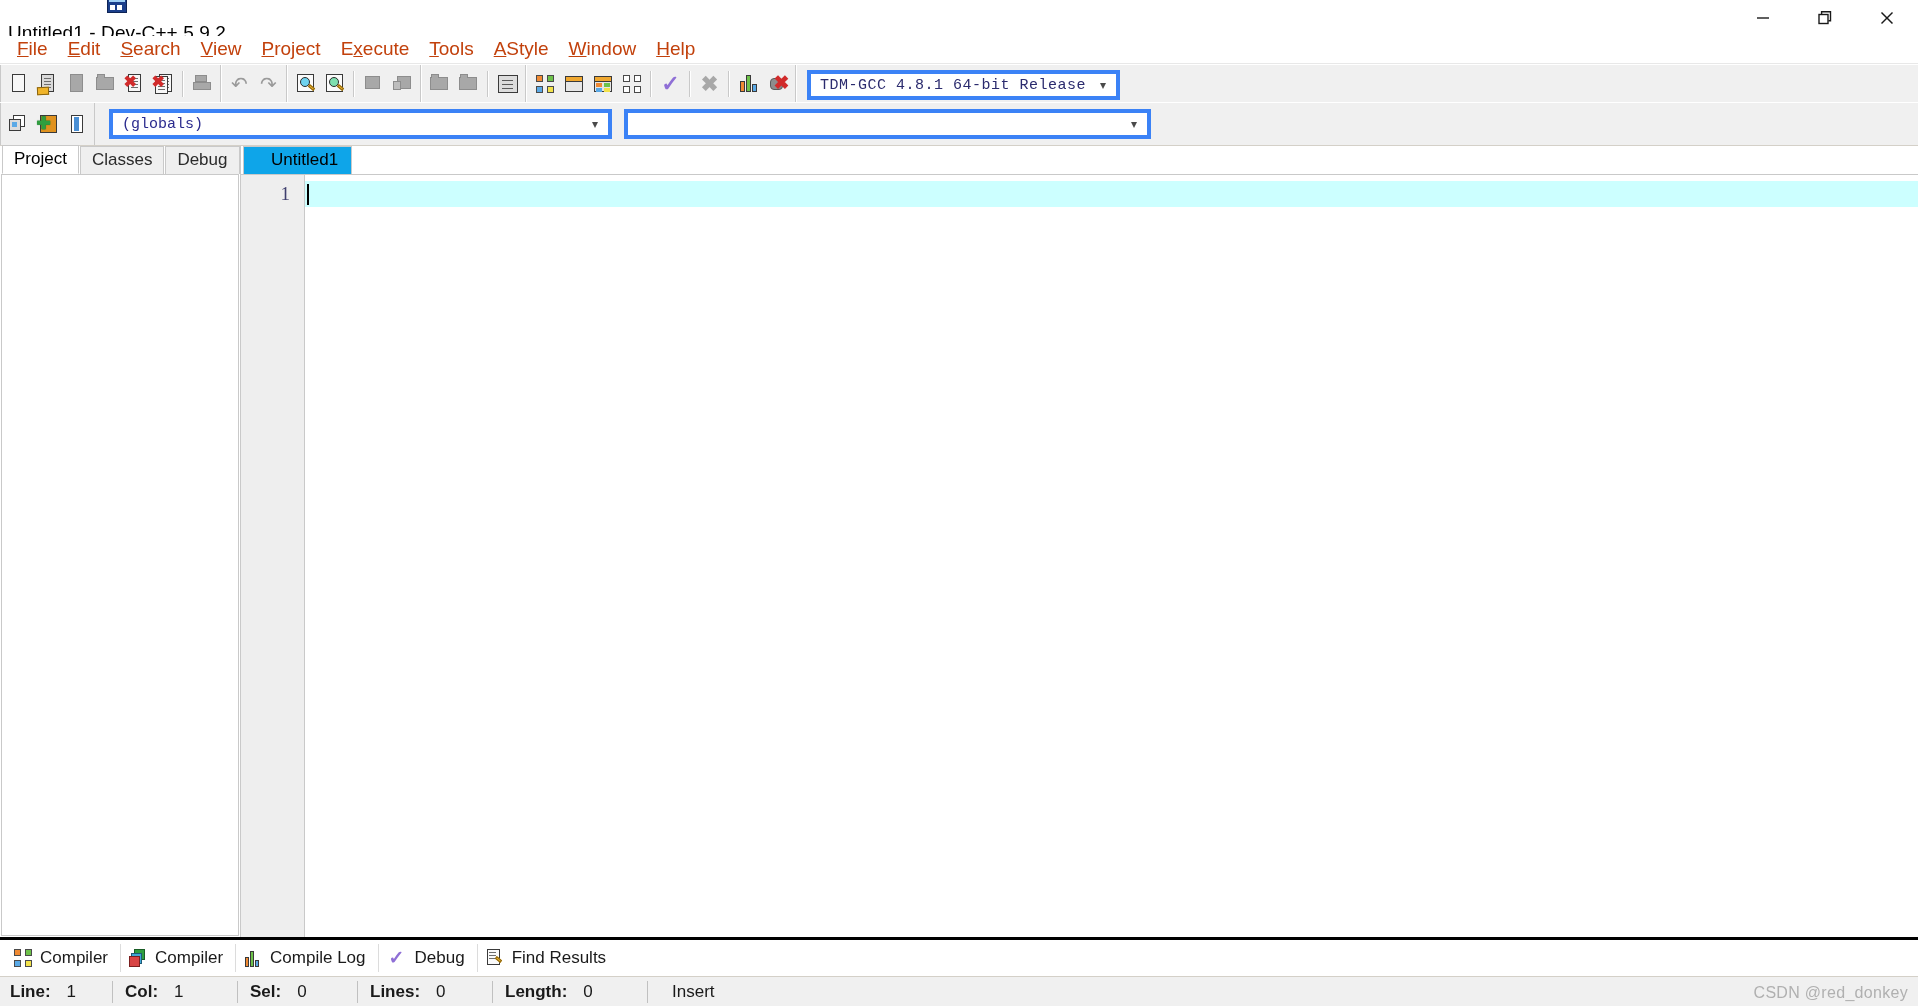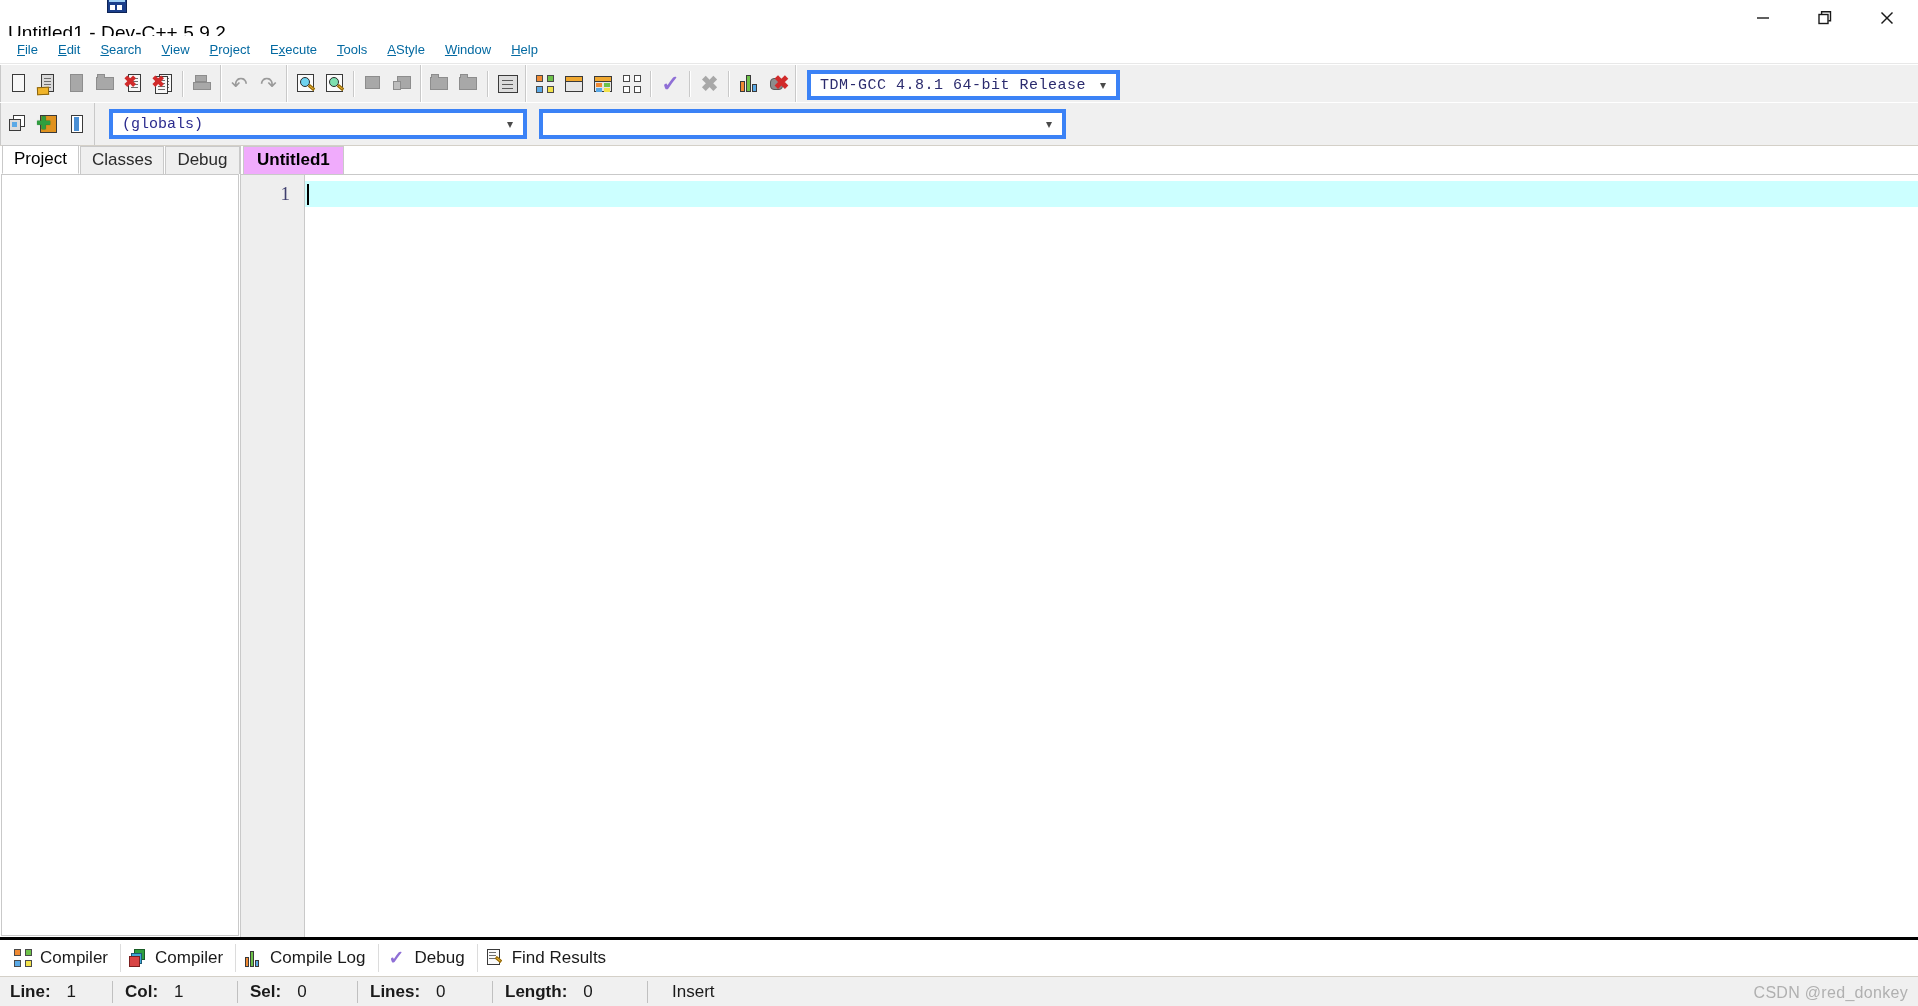--- a/index.html
+++ b/index.html
@@ -92,22 +92,22 @@
     height: 27px;
     flex: 0 0 27px;
     background: #ffffff;
     display: flex;
     align-items: center;
     padding-left: 7px;
     border-bottom: 1px solid #e8e8e8;
   }
   .menu-item {
     padding: 3px 10px 4px 10px;
-    font-size: 13px;
-    color: #0369a1;
+    font-size: 19px;
+    color: #c2410c;
     white-space: nowrap;
     cursor: default;
   }
   .menu-item u { text-decoration: underline; }
 
   
   .toolbar-row {
     background: #f0f0f0;
     display: flex;
     align-items: stretch;
@@ -369,21 +369,21 @@
   }
   .compiler-combo .cval { font-size: 15px; color: #2b2b6e; letter-spacing: 0.5px;}
 
   .combo-wrap2 {
     display: flex;
     align-items: center;
     gap: 12px;
     padding-left: 14px;
     flex: 1 1 auto;
   }
-  .combo-globals { width: 418px; height: 30px; }
+  .combo-globals { width: 503px; height: 30px; }
   .combo-globals .cval { color: #2b2b8e; }
   .combo-func { width: 527px; height: 30px; }
 
   
   .main {
     flex: 1 1 auto;
     display: flex;
     min-height: 0;
     background: #ffffff;
   }
@@ -438,29 +438,28 @@
   }
   .editor-tabs {
     display: flex;
     align-items: flex-end;
     height: 28px;
     flex: 0 0 28px;
     background: #ffffff;
     padding-left: 2px;
   }
   .etab {
-    padding: 3px 13px 4px 13px;
+    padding: 3px 13px 4px 27px;
     font-size: 17px;
-    background: #f0abfc;
+    background: #0ea5e9;
     border: 1px solid #c9c9c9;
     border-bottom: none;
     color: #000;
     cursor: default;
     line-height: 20px;
-    font-weight: bold;
   }
   .editor {
     flex: 1 1 auto;
     display: flex;
     background: #ffffff;
     border-top: 1px solid #c9c9c9;
     min-height: 0;
     position: relative;
   }
   .gutter {

